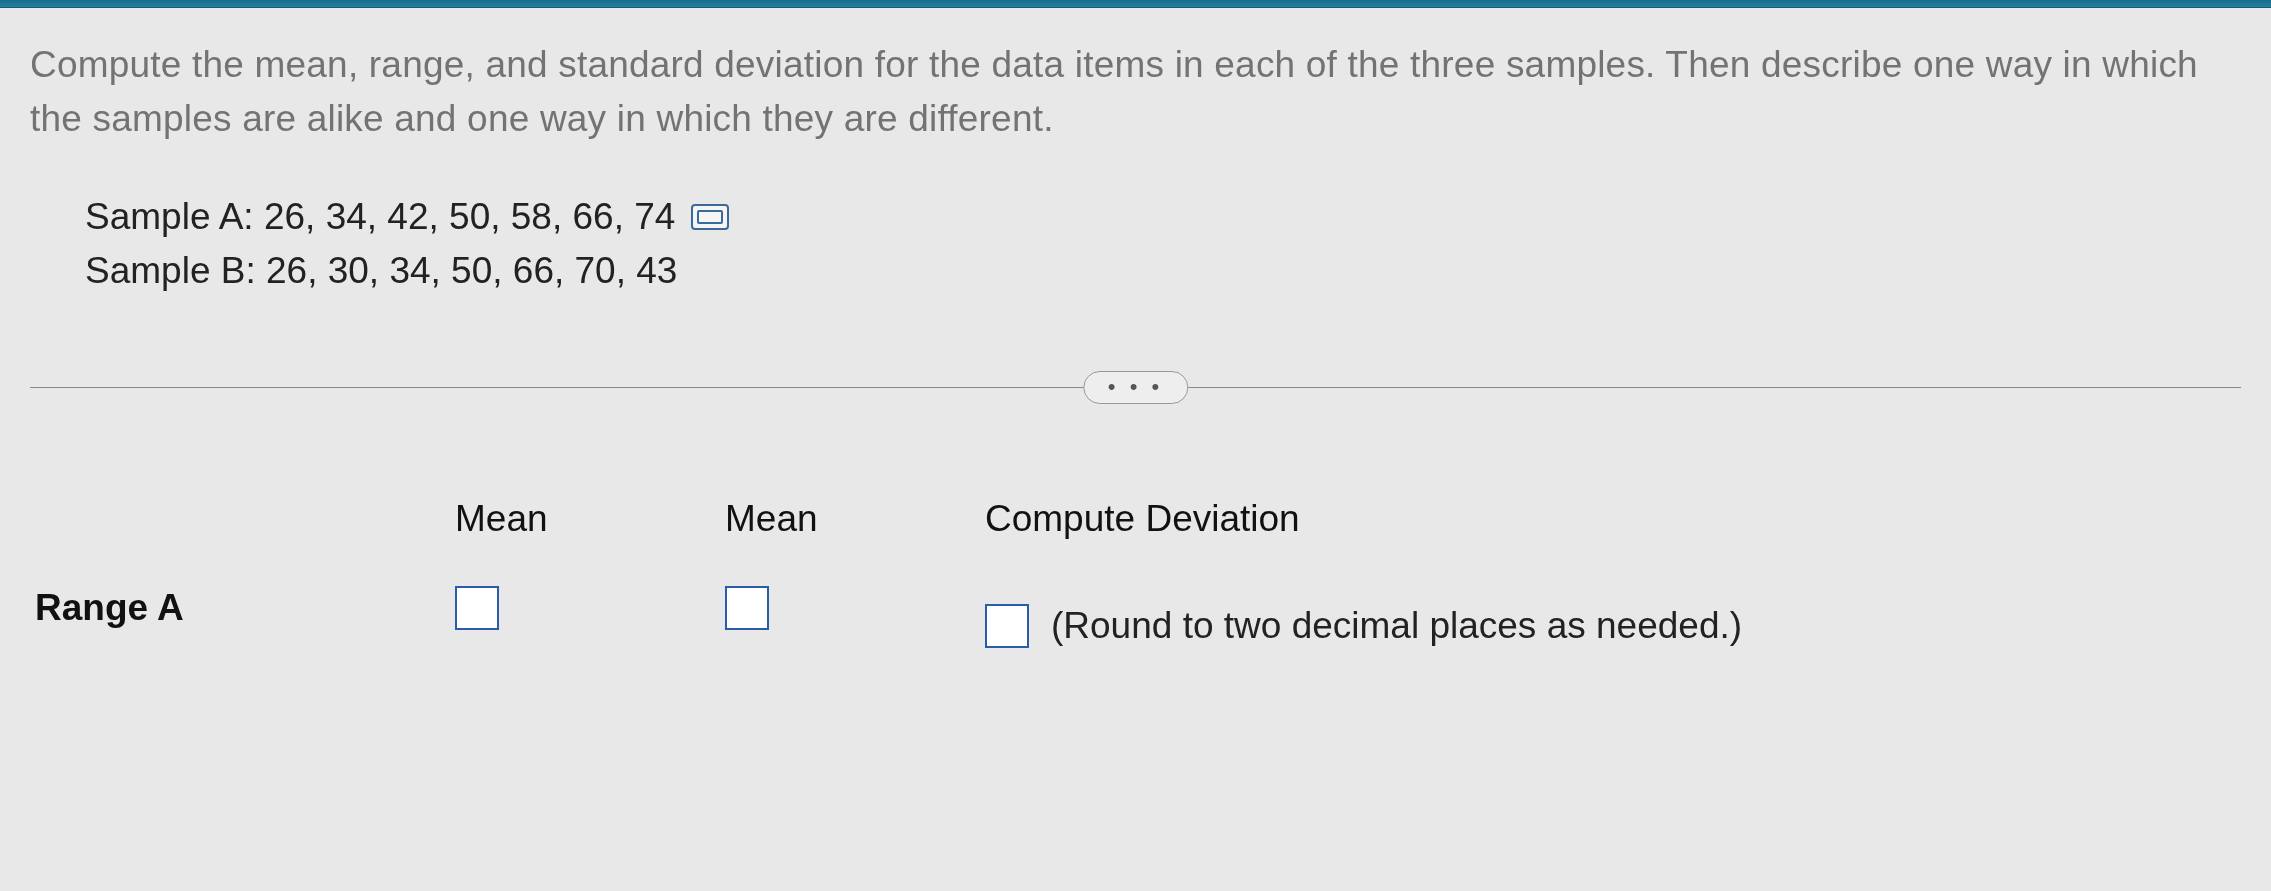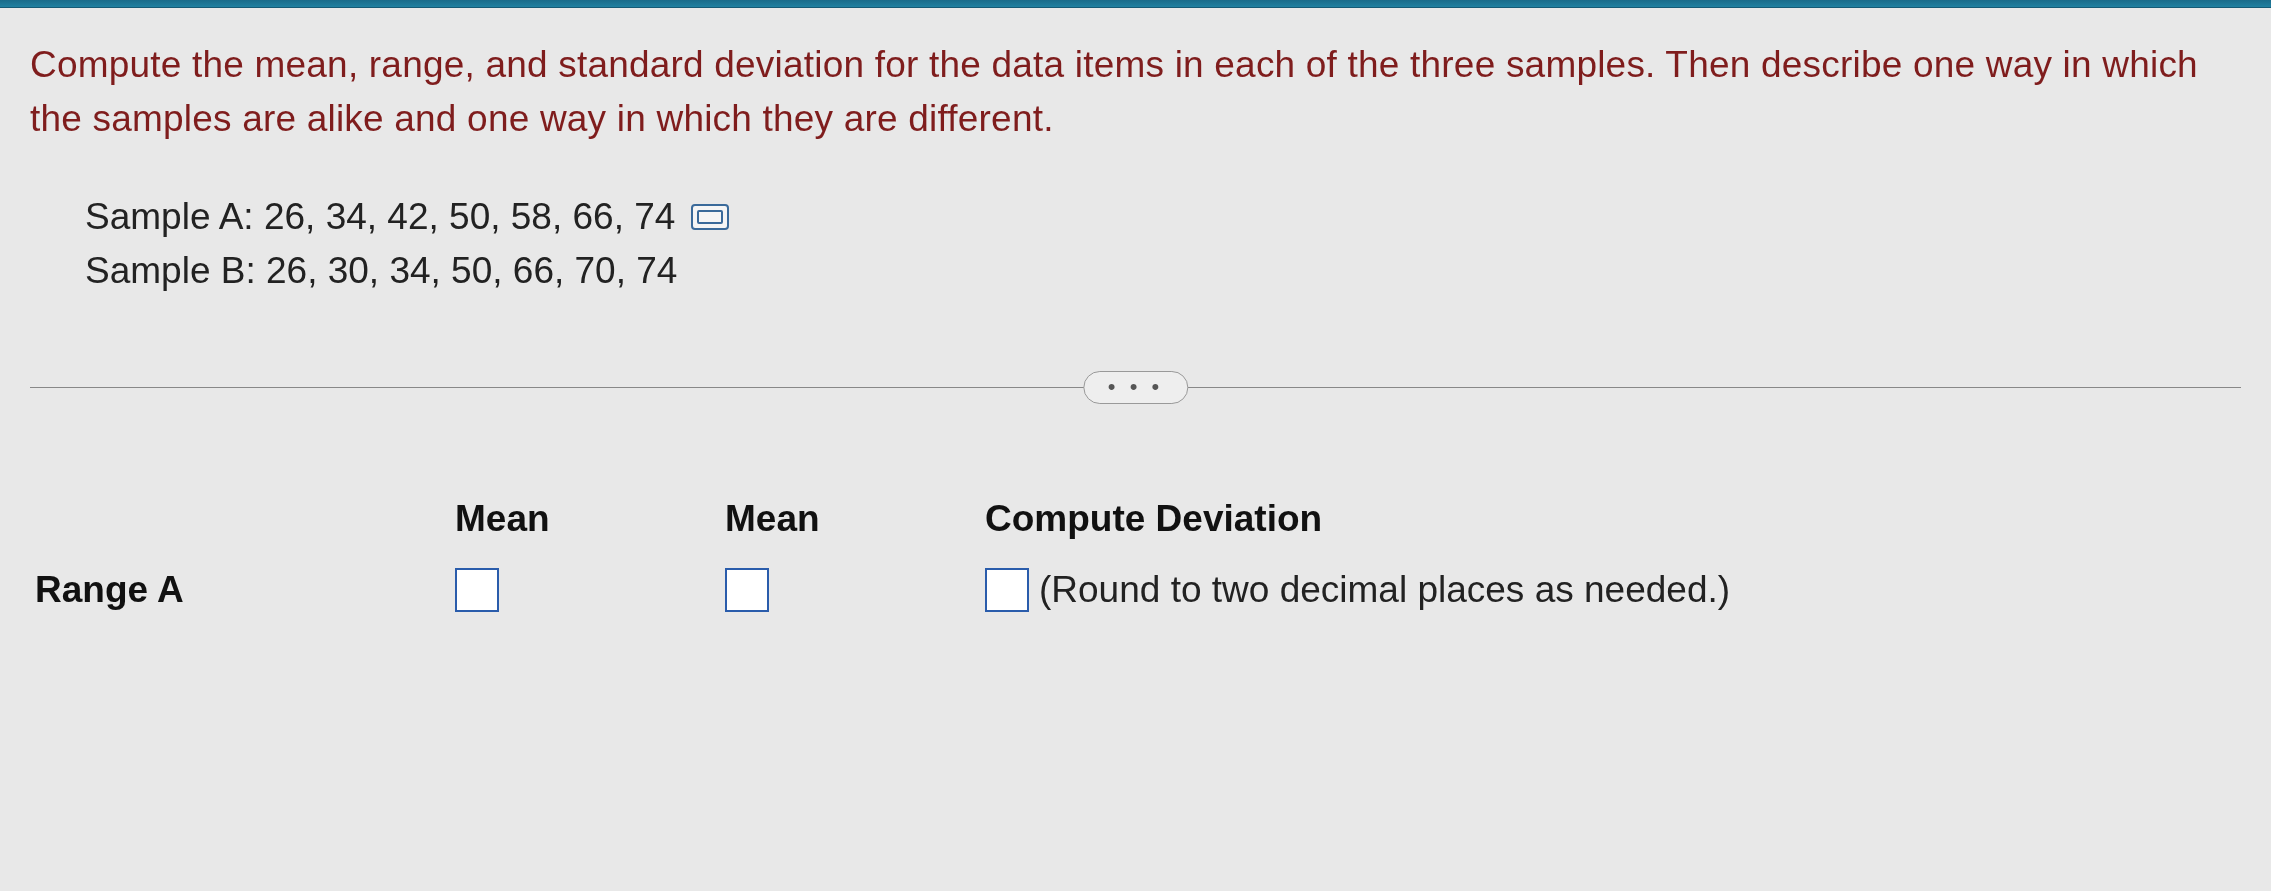--- a/index.html
+++ b/index.html
@@ -18,21 +18,21 @@
     .top-bar {
       height: 8px;
       background: linear-gradient(to bottom, #1a6b8a, #2080a0);
       border-bottom: 1px solid #155a75;
     }
     .content {
       padding: 30px 30px 30px 30px;
     }
     .question-text {
       font-size: 37px;
-      color: #7f1d1d;
+      color: #737373;
       line-height: 1.45;
       letter-spacing: 0.2px;
     }
     .samples-block {
       margin-top: 45px;
       margin-left: 55px;
       font-size: 37px;
       color: #222;
       line-height: 1.45;
     }
@@ -90,41 +90,41 @@
       cursor: pointer;
     }
     .answer-section {
       margin-top: 90px;
       padding-left: 5px;
     }
     .headers-row {
       display: flex;
       align-items: baseline;
       font-size: 37px;
-      font-weight: bold;
+      font-weight: normal;
       color: #111;
     }
     .col-label { width: 420px; }
     .col-mean { width: 270px; }
     .col-range { width: 260px; }
     .col-sd { flex: 1; }
     .input-row {
       display: flex;
       align-items: center;
       font-size: 37px;
       color: #111;
       margin-top: 28px;
     }
     .row-label {
       width: 420px;
       font-weight: bold;
     }
     .col-input-mean { width: 270px; display:flex; }
     .col-input-range { width: 260px; display:flex; }
-    .col-input-sd { flex: 1; display: flex; align-items: center; gap: 10px; }
+    .col-input-sd { flex: 1; display: flex; align-items: center; gap: 22px; margin-top: 36px; }
     .answer-box {
       width: 44px;
       height: 44px;
       border: 2px solid #2a5cab;
       background: #fff;
       font-size: 30px;
       text-align: center;
     }
     .hint-text {
       font-size: 37px;
@@ -140,21 +140,21 @@
 <div class="content">
 
   <div class="question-text">Compute the mean, range, and standard deviation for the data items in each of the three samples. Then describe one way in which the samples are alike and one way in which they are different.</div>
 
   <div class="samples-block">
     <div class="sample-line">
       <span>Sample A: 26, 34, 42, 50, 58, 66, 74</span>
       <span class="media-icon"></span>
     </div>
     <div class="sample-line">
-      <span>Sample B: 26, 30, 34, 50, 66, 70, 74</span>
+      <span>Sample B: 26, 30, 34, 50, 66, 70, 43</span>
     </div>
   </div>
 
   <div class="divider-wrap">
     <div class="divider-line"></div>
     <div class="divider-line"></div>
     <div class="divider-bubble">• • •</div>
   </div>
 
   <div class="answer-section">

